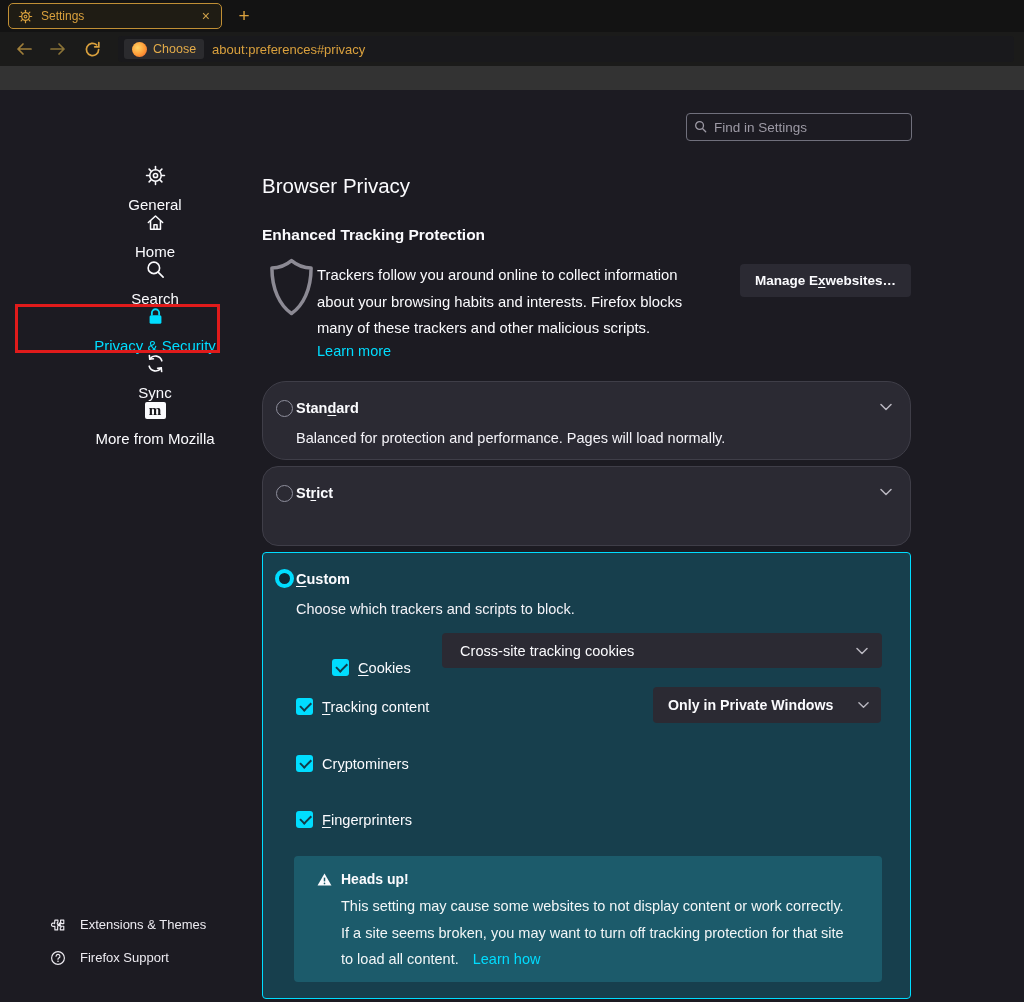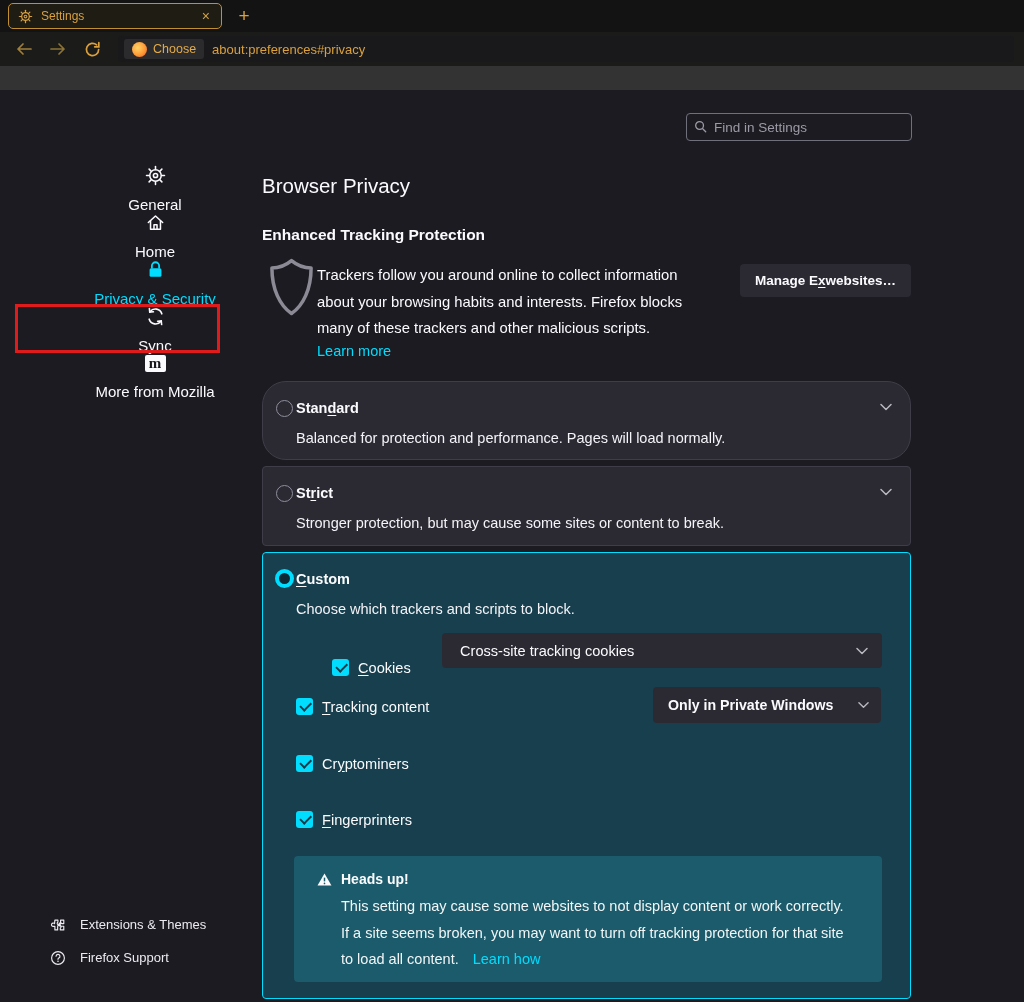--- a/index.html
+++ b/index.html
@@ -66,21 +66,21 @@
   .shield { position:absolute; top:167px; left:6px; }
   .etp-text { position:absolute; top:172px; left:55px; width:396px; font-size:14.8px; line-height:26.5px; }
   .learn-more { position:absolute; top:253px; left:55px; font-size:14.5px; color:#00ddff; cursor:pointer; }
   .manage-btn { position:absolute; top:174px; left:478px; width:171px; height:33px;
     background:#2b2a33; border:none; border-radius:4px; color:#fbfbfe; font-family:inherit;
     font-size:13.5px; font-weight:600; cursor:pointer; }
 
   .card { position:absolute; left:0; width:649px; background:#2b2a33;
     border:1px solid #3f3e48; border-radius:4px; }
   .card-standard { top:291px; height:79px;border-radius:24px; }
-  .card-strict   { top:376px; height:80px; }
+  .card-strict   { top:376px; height:80px;border-radius:16px; }
   .card-custom   { top:462px; height:447px; background:#173f4d; border:1px solid #00ddff; }
 
   .radio { position:absolute; left:13px; top:18px; width:17px; height:17px; border-radius:50%;
     border:1.5px solid #8f8f9d; background:transparent; }
   .radio.checked { left:12px; top:16px; width:19px; height:19px; border:4.6px solid #00ddff; background:#0d2936; }
   .card-title { position:absolute; left:33px; top:18px; font-size:14.5px; font-weight:700; }
   .card-desc  { position:absolute; left:33px; top:48px; font-size:14.5px; color:#f4f3f8; }
   .card-chev  { position:absolute; right:18px; top:21px; }
 
   .u { text-decoration:underline; text-underline-offset:2px; }
@@ -194,20 +194,29 @@
       <div class="side-item">
         <span class="ic">
           <svg width="21" height="21" viewBox="0 0 22 22" stroke="currentColor" fill="none" stroke-width="1.6" stroke-linecap="round" stroke-linejoin="round">
               <path d="M3.5 11 L11 4.2 L18.5 11"></path>
               <path d="M5.8 9.2 V18 H16.2 V9.2"></path>
               <path d="M9.4 18 V13.4 H12.6 V18"></path>
             </svg>
         </span>
         <span>Home</span>
       </div>
+      <div class="side-item">
+        <span class="ic">
+          <svg width="21" height="21" viewBox="0 0 22 22" stroke="currentColor" fill="none" stroke-width="1.7" stroke-linecap="round">
+              <circle cx="9.3" cy="9.3" r="6"></circle>
+              <line x1="14" y1="14" x2="19" y2="19"></line>
+            </svg>
+        </span>
+        <span>Search</span>
+      </div>
       <div class="side-item selected">
         <span class="ic">
           <svg width="21" height="21" viewBox="0 0 22 22">
               <path d="M7.2 10 V7.2 a3.8 3.8 0 0 1 7.6 0 V10" stroke="currentColor" stroke-width="1.9" fill="none"></path>
               <rect x="4.8" y="9.6" width="12.4" height="9" rx="1.6" fill="currentColor"></rect>
             </svg>
         </span>
         <span>Privacy &amp; Security</span>
       </div>
       <div class="side-item">
@@ -271,21 +280,20 @@
         <span class="card-chev">
           <svg width="12" height="8" viewBox="0 0 12 8" stroke="#b9b7c0" fill="none" stroke-width="1.5" stroke-linecap="round" stroke-linejoin="round">
               <path d="M1 1.5 L6 6.5 L11 1.5"></path>
             </svg>
         </span>
       </div>
 
       <div class="card card-strict">
         <span class="radio"></span>
         <div class="card-title"><span>St</span><span class="u">r</span><span>ict</span></div>
-        <div class="card-desc">Stronger protection, but may cause some sites or content to break.</div>
         <span class="card-chev">
           <svg width="12" height="8" viewBox="0 0 12 8" stroke="#b9b7c0" fill="none" stroke-width="1.5" stroke-linecap="round" stroke-linejoin="round">
               <path d="M1 1.5 L6 6.5 L11 1.5"></path>
             </svg>
         </span>
       </div>
 
       <div class="card card-custom">
         <span class="radio checked"></span>
         <div class="card-title"><span></span><span class="u">C</span><span>ustom</span></div>

